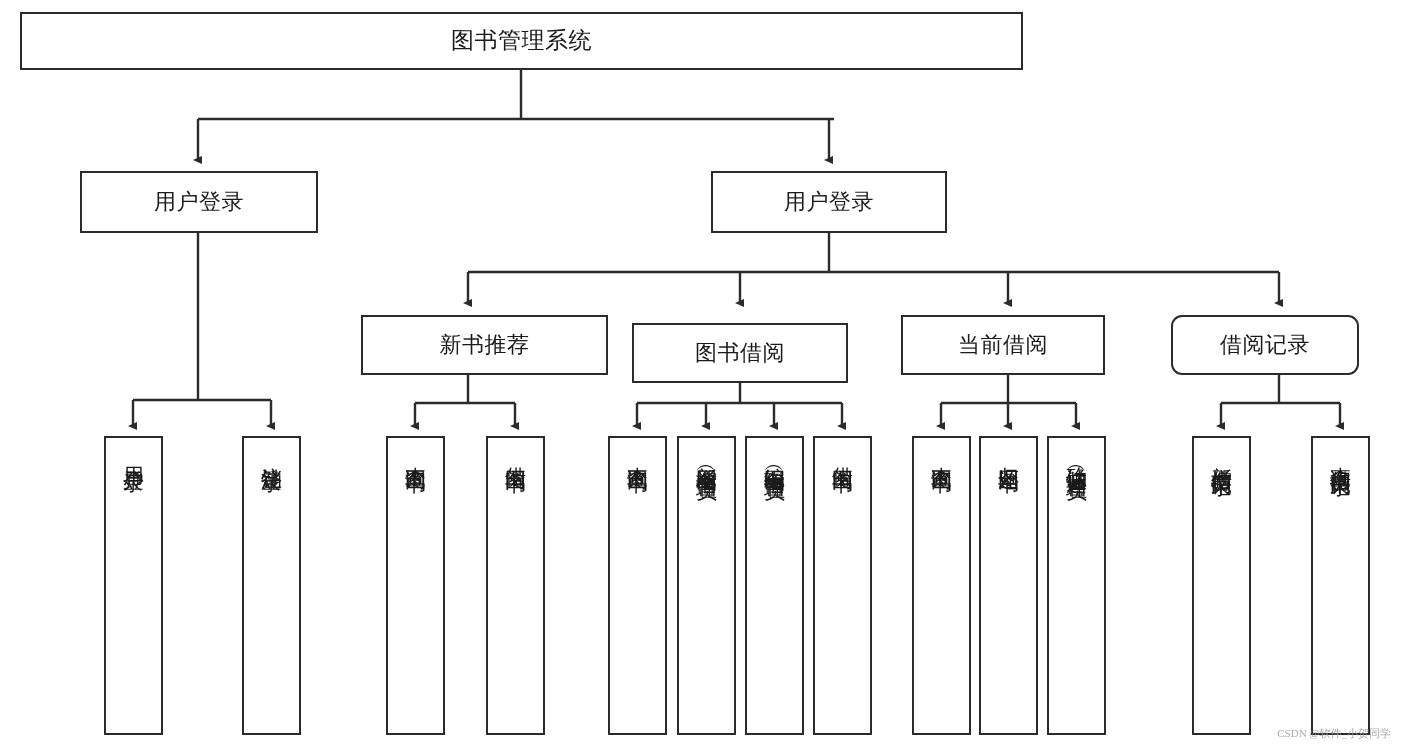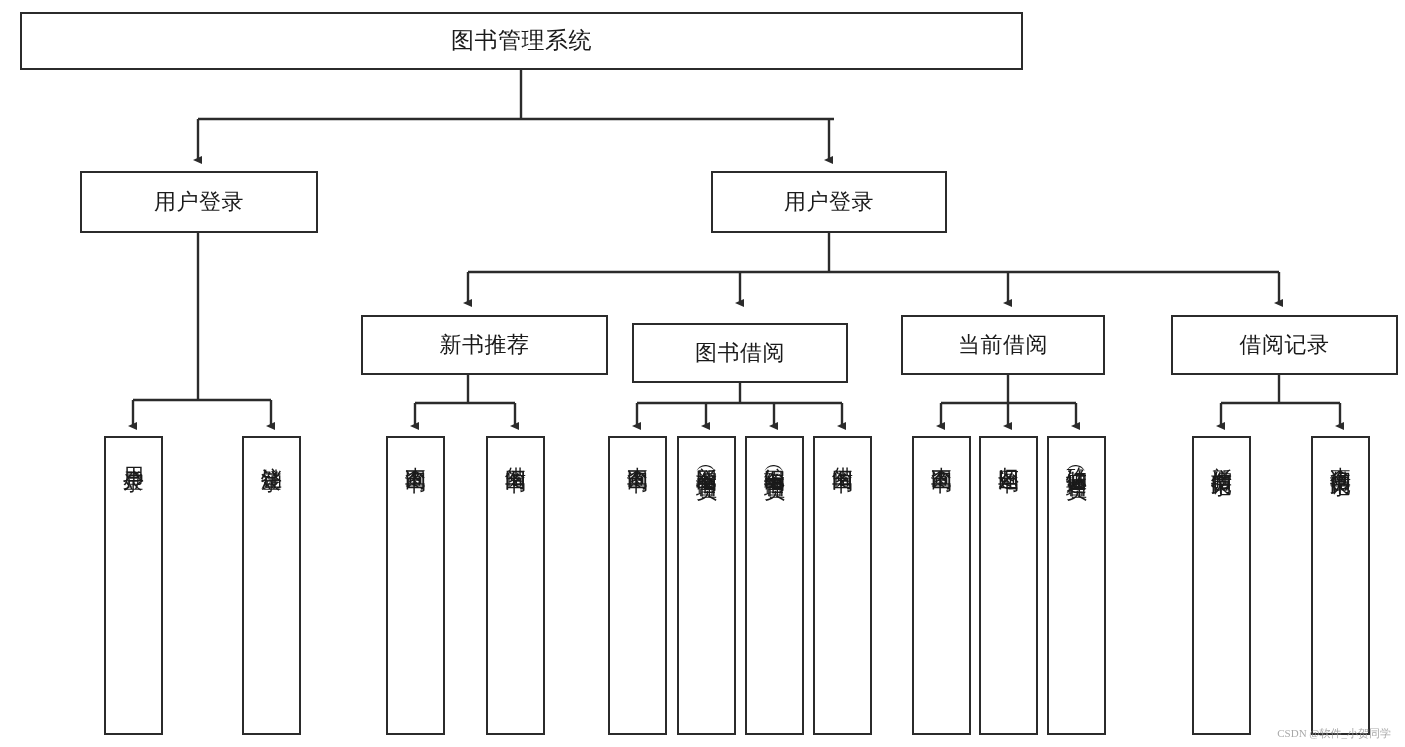--- a/index.html
+++ b/index.html
@@ -138,21 +138,21 @@
 
   <div class="node horiz" style="left:361px; top:315px; width:247px; height:60px;">
     <span class="label">新书推荐</span>
   </div>
   <div class="node horiz" style="left:632px; top:323px; width:216px; height:60px;">
     <span class="label">图书借阅</span>
   </div>
   <div class="node horiz" style="left:901px; top:315px; width:204px; height:60px;">
     <span class="label">当前借阅</span>
   </div>
-  <div class="node horiz" style="left:1171px; top:315px; width:227px; height:60px;">
+  <div class="node horiz" style="left:1171px; top:315px; width:188px; height:60px;border-radius:11px;">
     <span class="label">借阅记录</span>
   </div>
 
   <div class="node vert" style="left:104px; top:436px; width:59px; height:299px;">
     <span class="label">用户登录</span>
   </div>
   <div class="node vert" style="left:242px; top:436px; width:59px; height:299px;">
     <span class="label">注销登录</span>
   </div>
 

